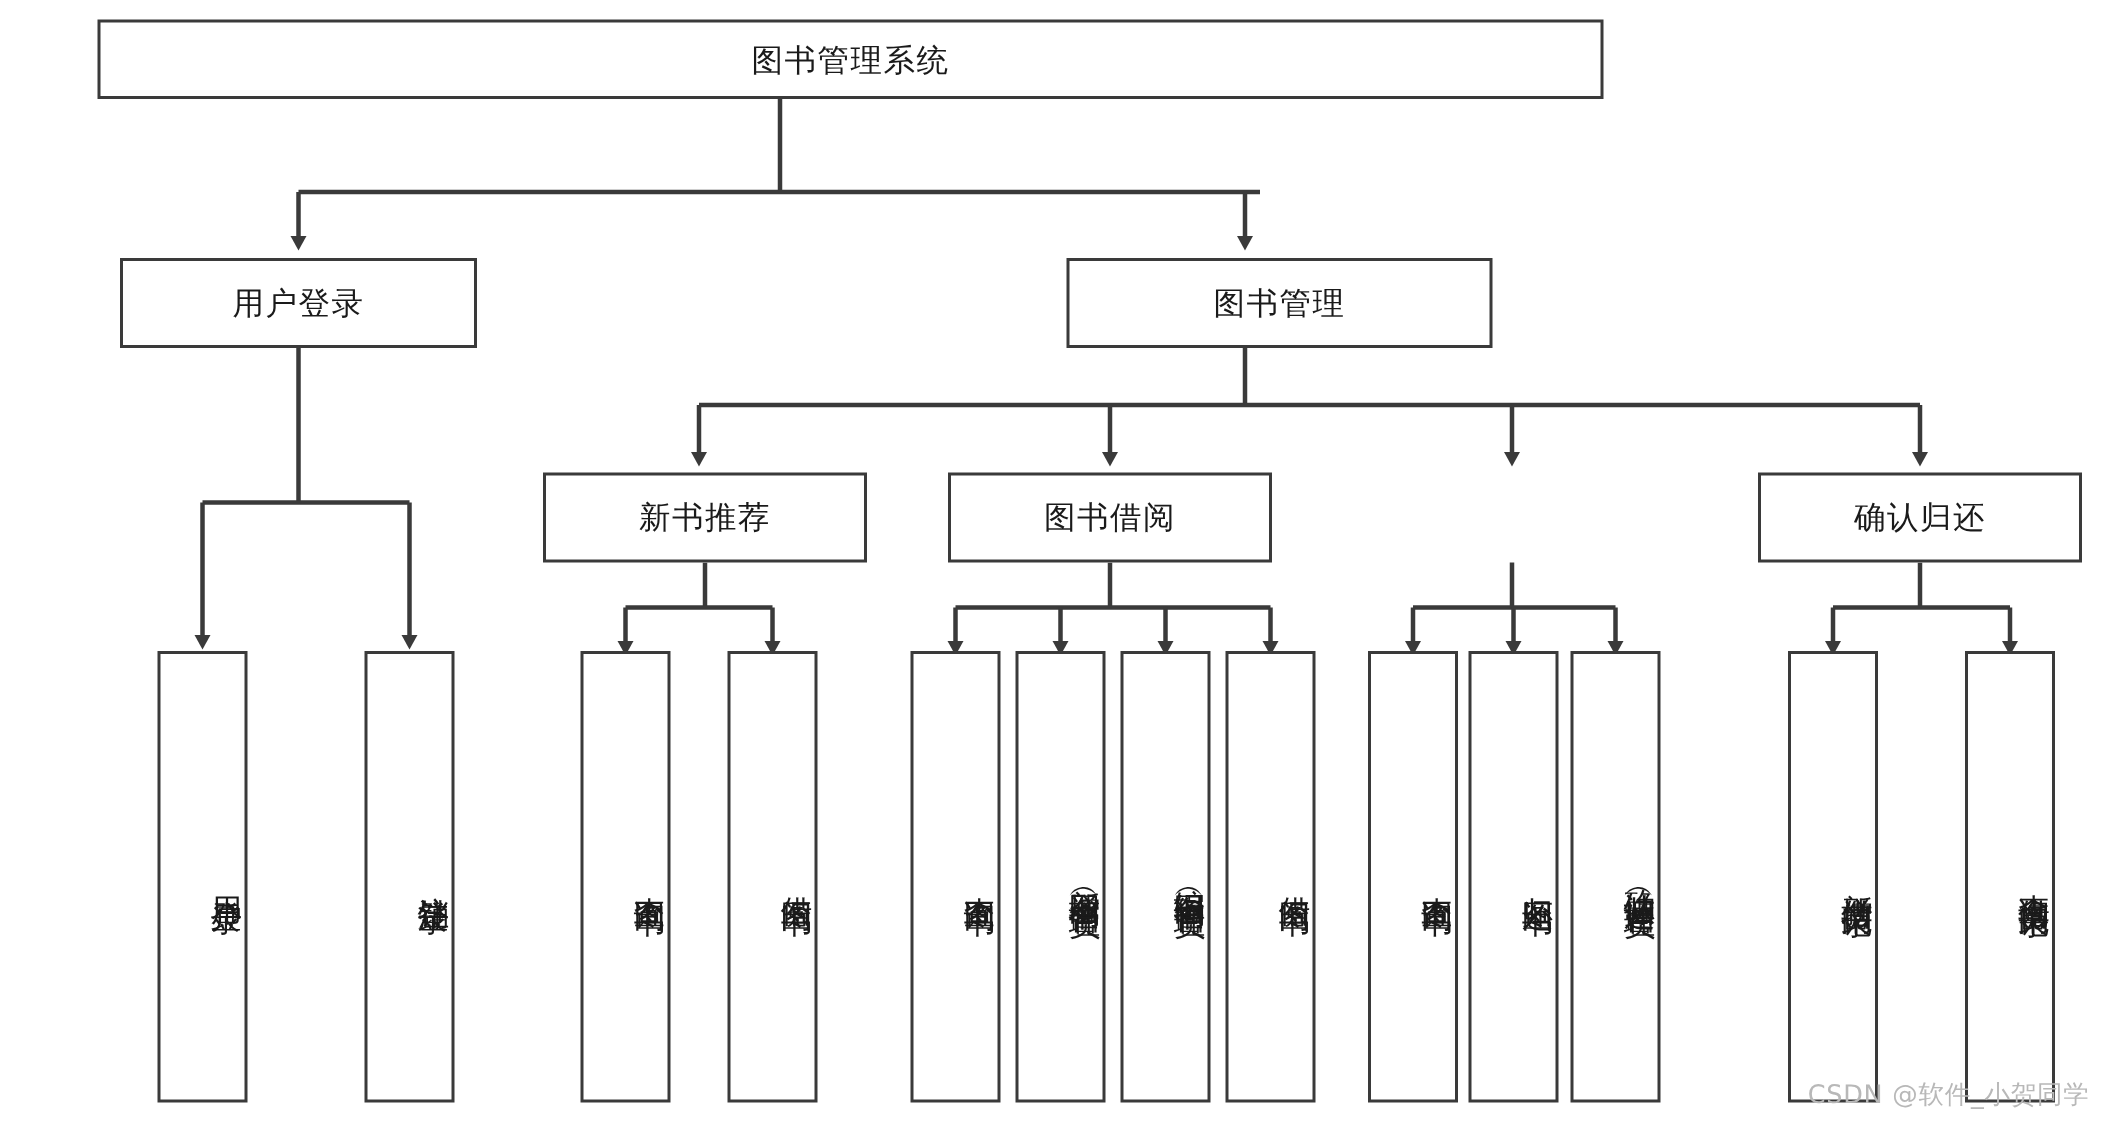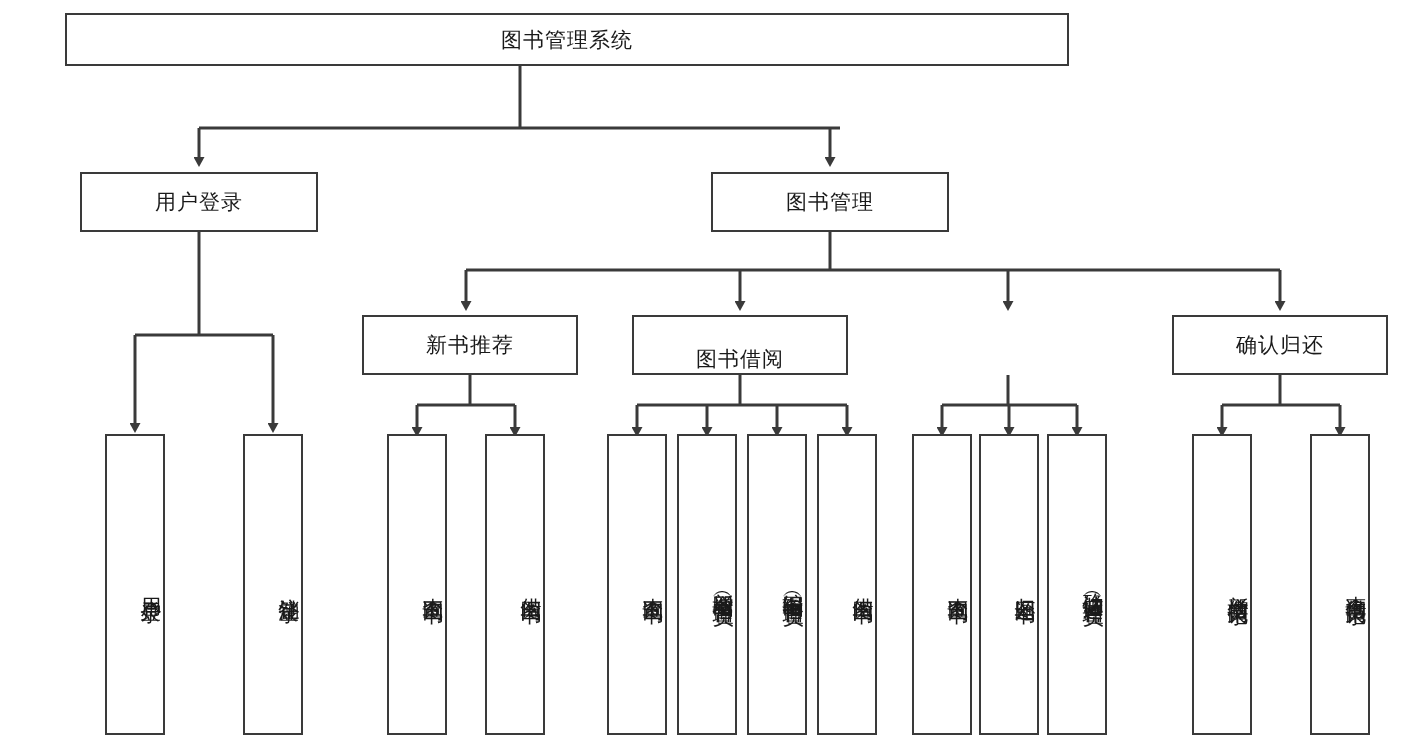--- a/index.html
+++ b/index.html
@@ -119,28 +119,28 @@
     </g>
   </svg>
 
   <div class="node horiz" style="left:18px; top:13px; width:1004px; height:53px;margin-left:47px;">
     <span>图书管理系统</span>
   </div>
 
   <div class="node horiz" style="left:80px; top:172px; width:238px; height:60px;">
     <span>用户登录</span>
   </div>
-  <div class="node horiz" style="left:711px; top:172px; width:238px; height:60px;">
+  <div class="node horiz" style="left:711px; top:172px; width:284px; height:60px;">
     <span>图书管理</span>
   </div>
 
   <div class="node horiz" style="left:362px; top:315px; width:216px; height:60px;">
     <span>新书推荐</span>
   </div>
-  <div class="node horiz" style="left:632px; top:315px; width:216px; height:60px;align-items:flex-end;">
+  <div class="node horiz" style="left:632px; top:315px; width:216px; height:60px;">
     <span>图书借阅</span>
   </div>
   <div class="node horiz" style="left:1172px; top:315px; width:216px; height:60px;">
     <span>确认归还</span>
   </div>
 
   <div class="node vert" style="left:105px; top:434px; width:60px; height:301px;">
     <span>用户登录</span>
   </div>
   <div class="node vert" style="left:243px; top:434px; width:60px; height:301px;">
@@ -177,14 +177,15 @@
     <span>确认归还（管理员）</span>
   </div>
 
   <div class="node vert" style="left:1192px; top:434px; width:60px; height:301px;">
     <span>新增借阅记录</span>
   </div>
   <div class="node vert" style="left:1310px; top:434px; width:60px; height:301px;">
     <span>查询借阅记录</span>
   </div>
 
+  <div class="watermark">CSDN @软件_小贺同学</div>
 
 </div>
 
 </body></html>

